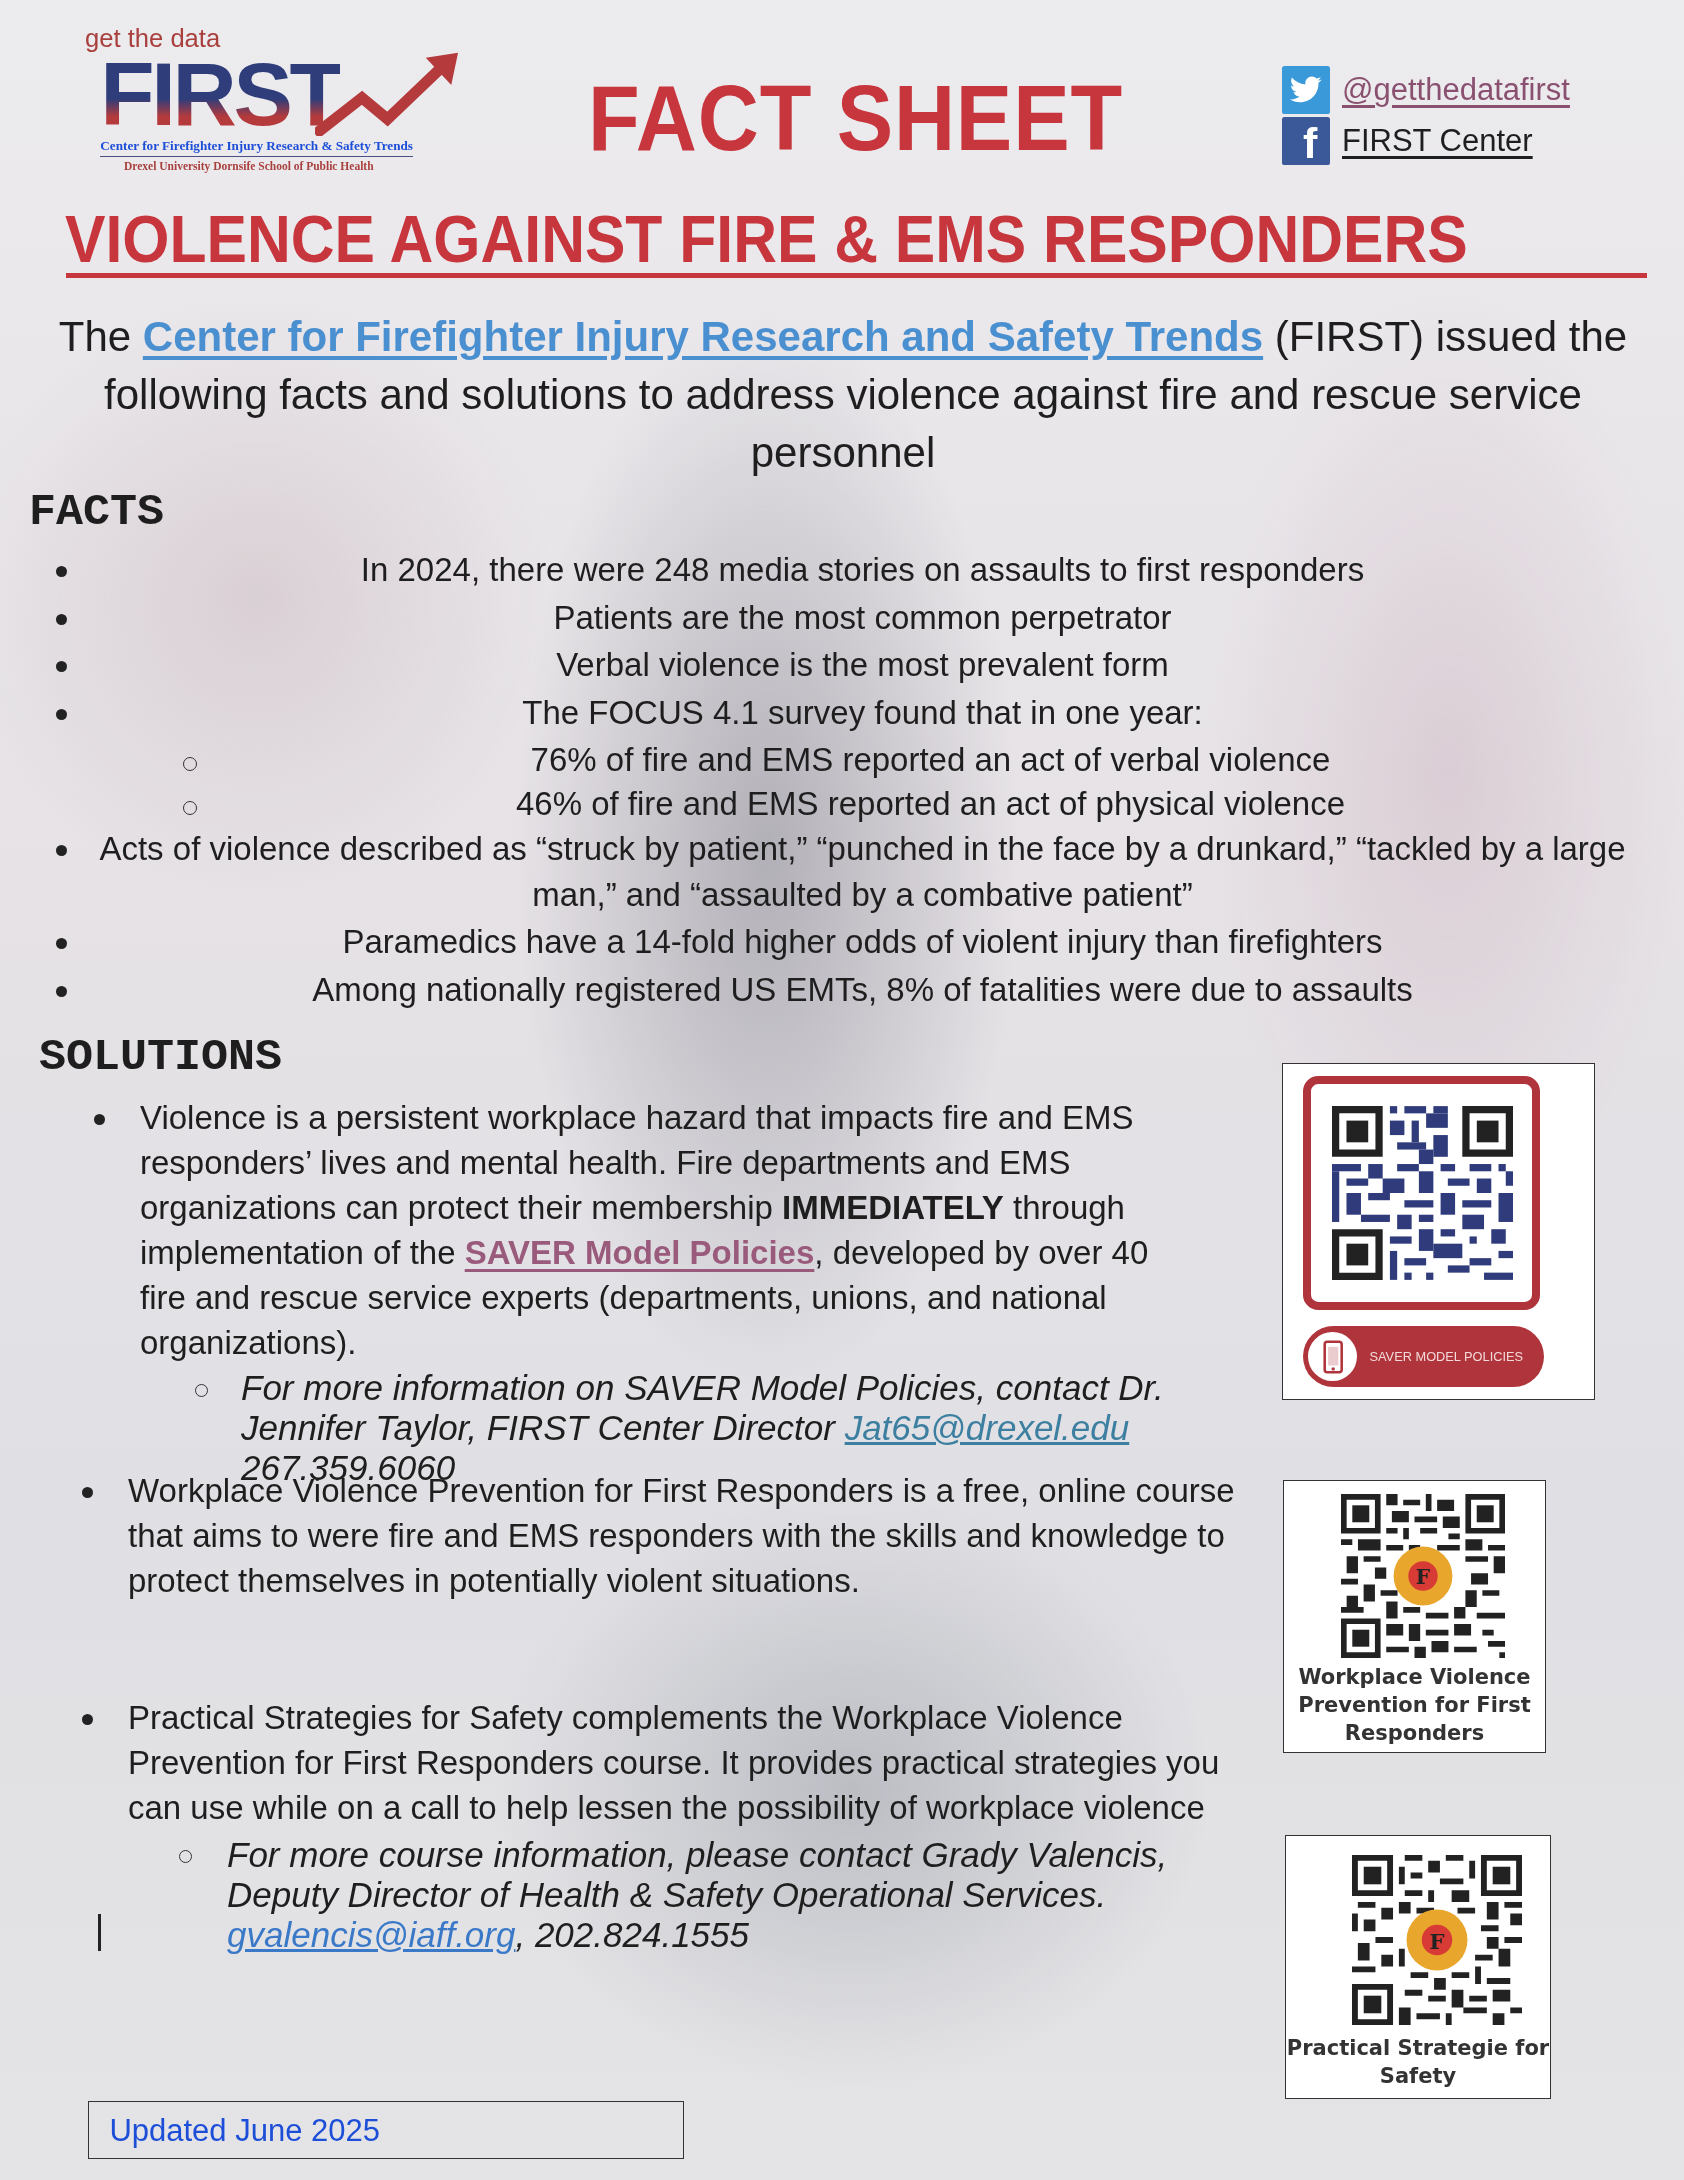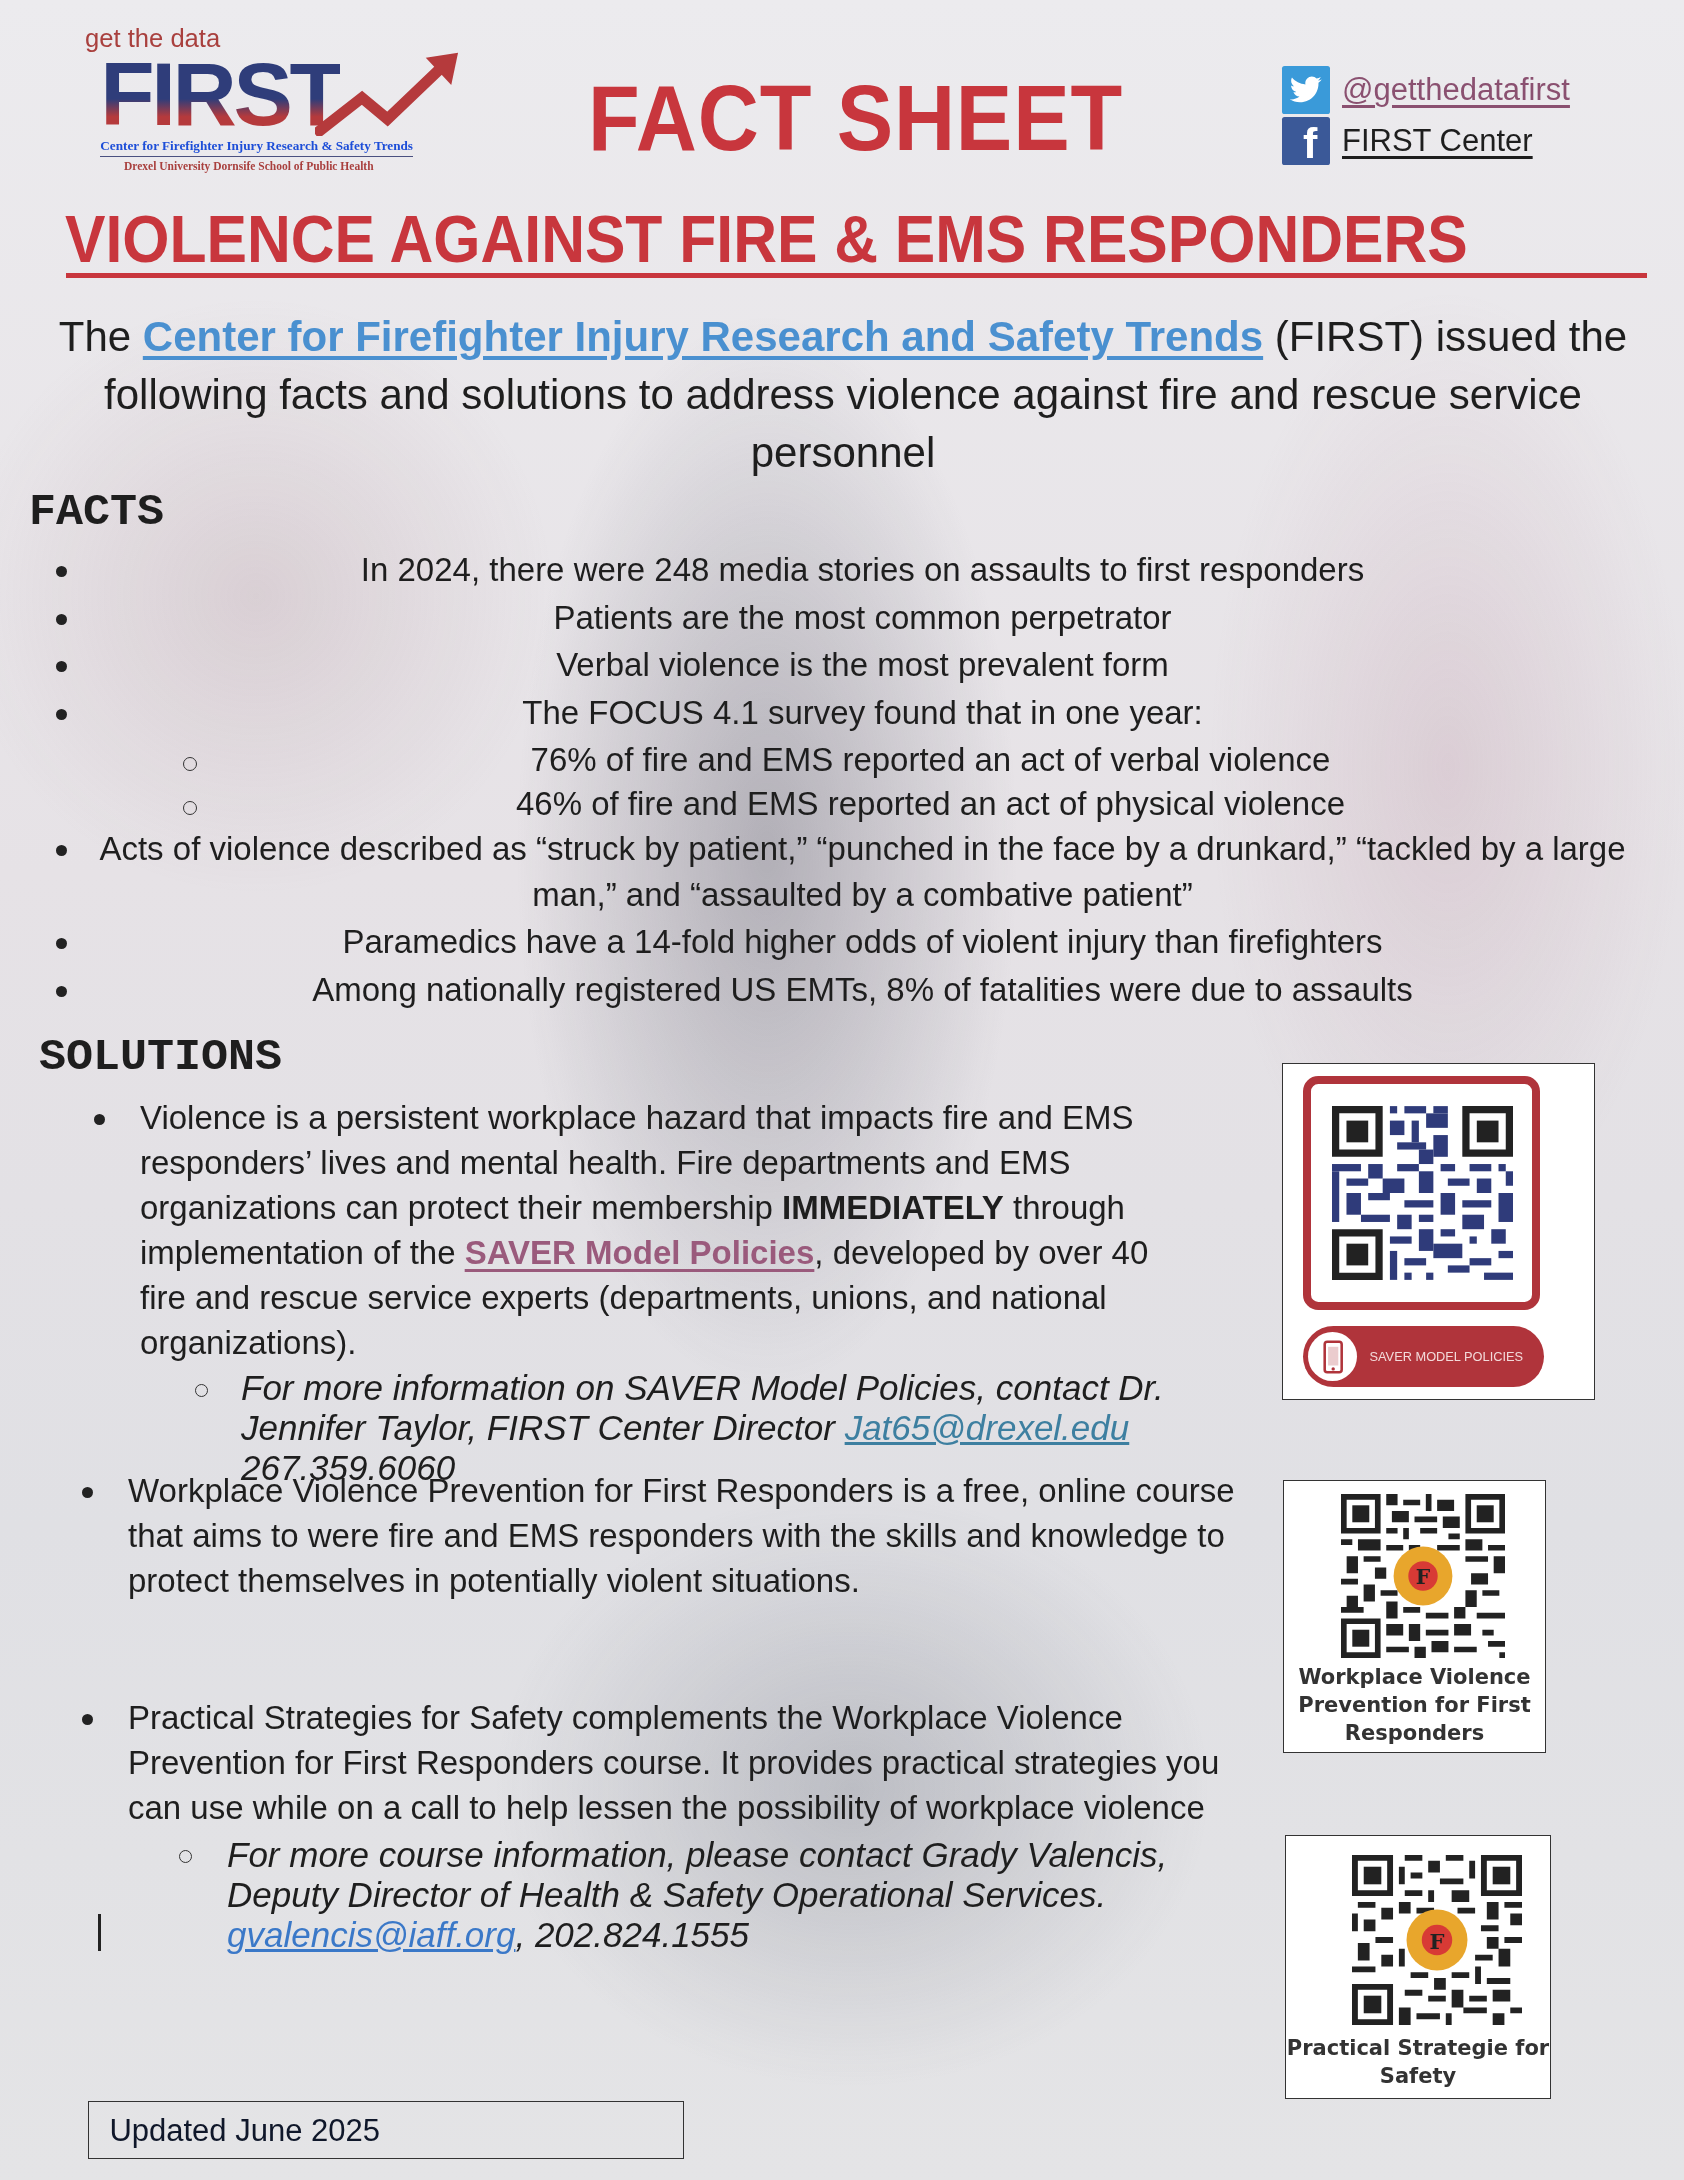--- a/index.html
+++ b/index.html
@@ -70,21 +70,21 @@
   
   .qr1 { left:1282px; top:1063px; width:311px; height:335px; background:#fff; border:1.7px solid #333; }
   .qr1 .frame { position:absolute; left:20.4px; top:12px; width:221px; height:218px; border:8.5px solid #b0343b; border-radius:15.3px; background:#fff; }
   .qr1 .pill { position:absolute; left:20.4px; top:262px; width:241px; height:61px; background:#b0343b; border-radius:31px; display:flex; align-items:center; }
   .qr1 .pill .circ { width:49px; height:49px; border-radius:50%; background:#fff; margin-left:5.1px; display:flex; align-items:center; justify-content:center; }
   .qr1 .pill .lbl { color:#f3dada; font-size:12.8px; margin-left:12px; white-space:nowrap; font-family:"Liberation Sans",sans-serif; }
   .qr2 { left:1283px; top:1480px; width:261px; height:271px; background:#fff; border:1.7px solid #333; }
   .qr3 { left:1285px; top:1835px; width:264px; height:262px; background:#fff; border:1.7px solid #333; }
   .qrcap { position:absolute; left:0; width:100%; text-align:center; font-weight:bold; font-size:21px; line-height:28px; color:#333; font-family:"DejaVu Sans",sans-serif; }
   .qrimg { position:absolute; }
-  .updated { left:88px; top:2101px; width:596px; height:58px; border:1.7px solid #333; font-size:31px; line-height:58px; padding-left:20.4px; box-sizing:border-box; font-family:"Liberation Sans",sans-serif; color:#0f172a; }
+  .updated { left:88px; top:2101px; width:596px; height:58px; border:1.7px solid #333; font-size:31px; line-height:58px; padding-left:20.4px; box-sizing:border-box; font-family:"Liberation Sans",sans-serif; color:#1d4ed8; }
 </style>
 </head>
 <body>
 
 <div class="abs logo">
   <div class="tag">get the data</div>
   <div class="word">FIRST</div>
   <svg class="arrow" width="145" height="85" viewBox="0 0 170 100">
     <polyline points="0,98 55,55 85,80 150,18" fill="none" stroke="#b53a3c" stroke-width="13"></polyline>
     <polygon points="130,8 168,2 160,40" fill="#b53a3c"></polygon>

